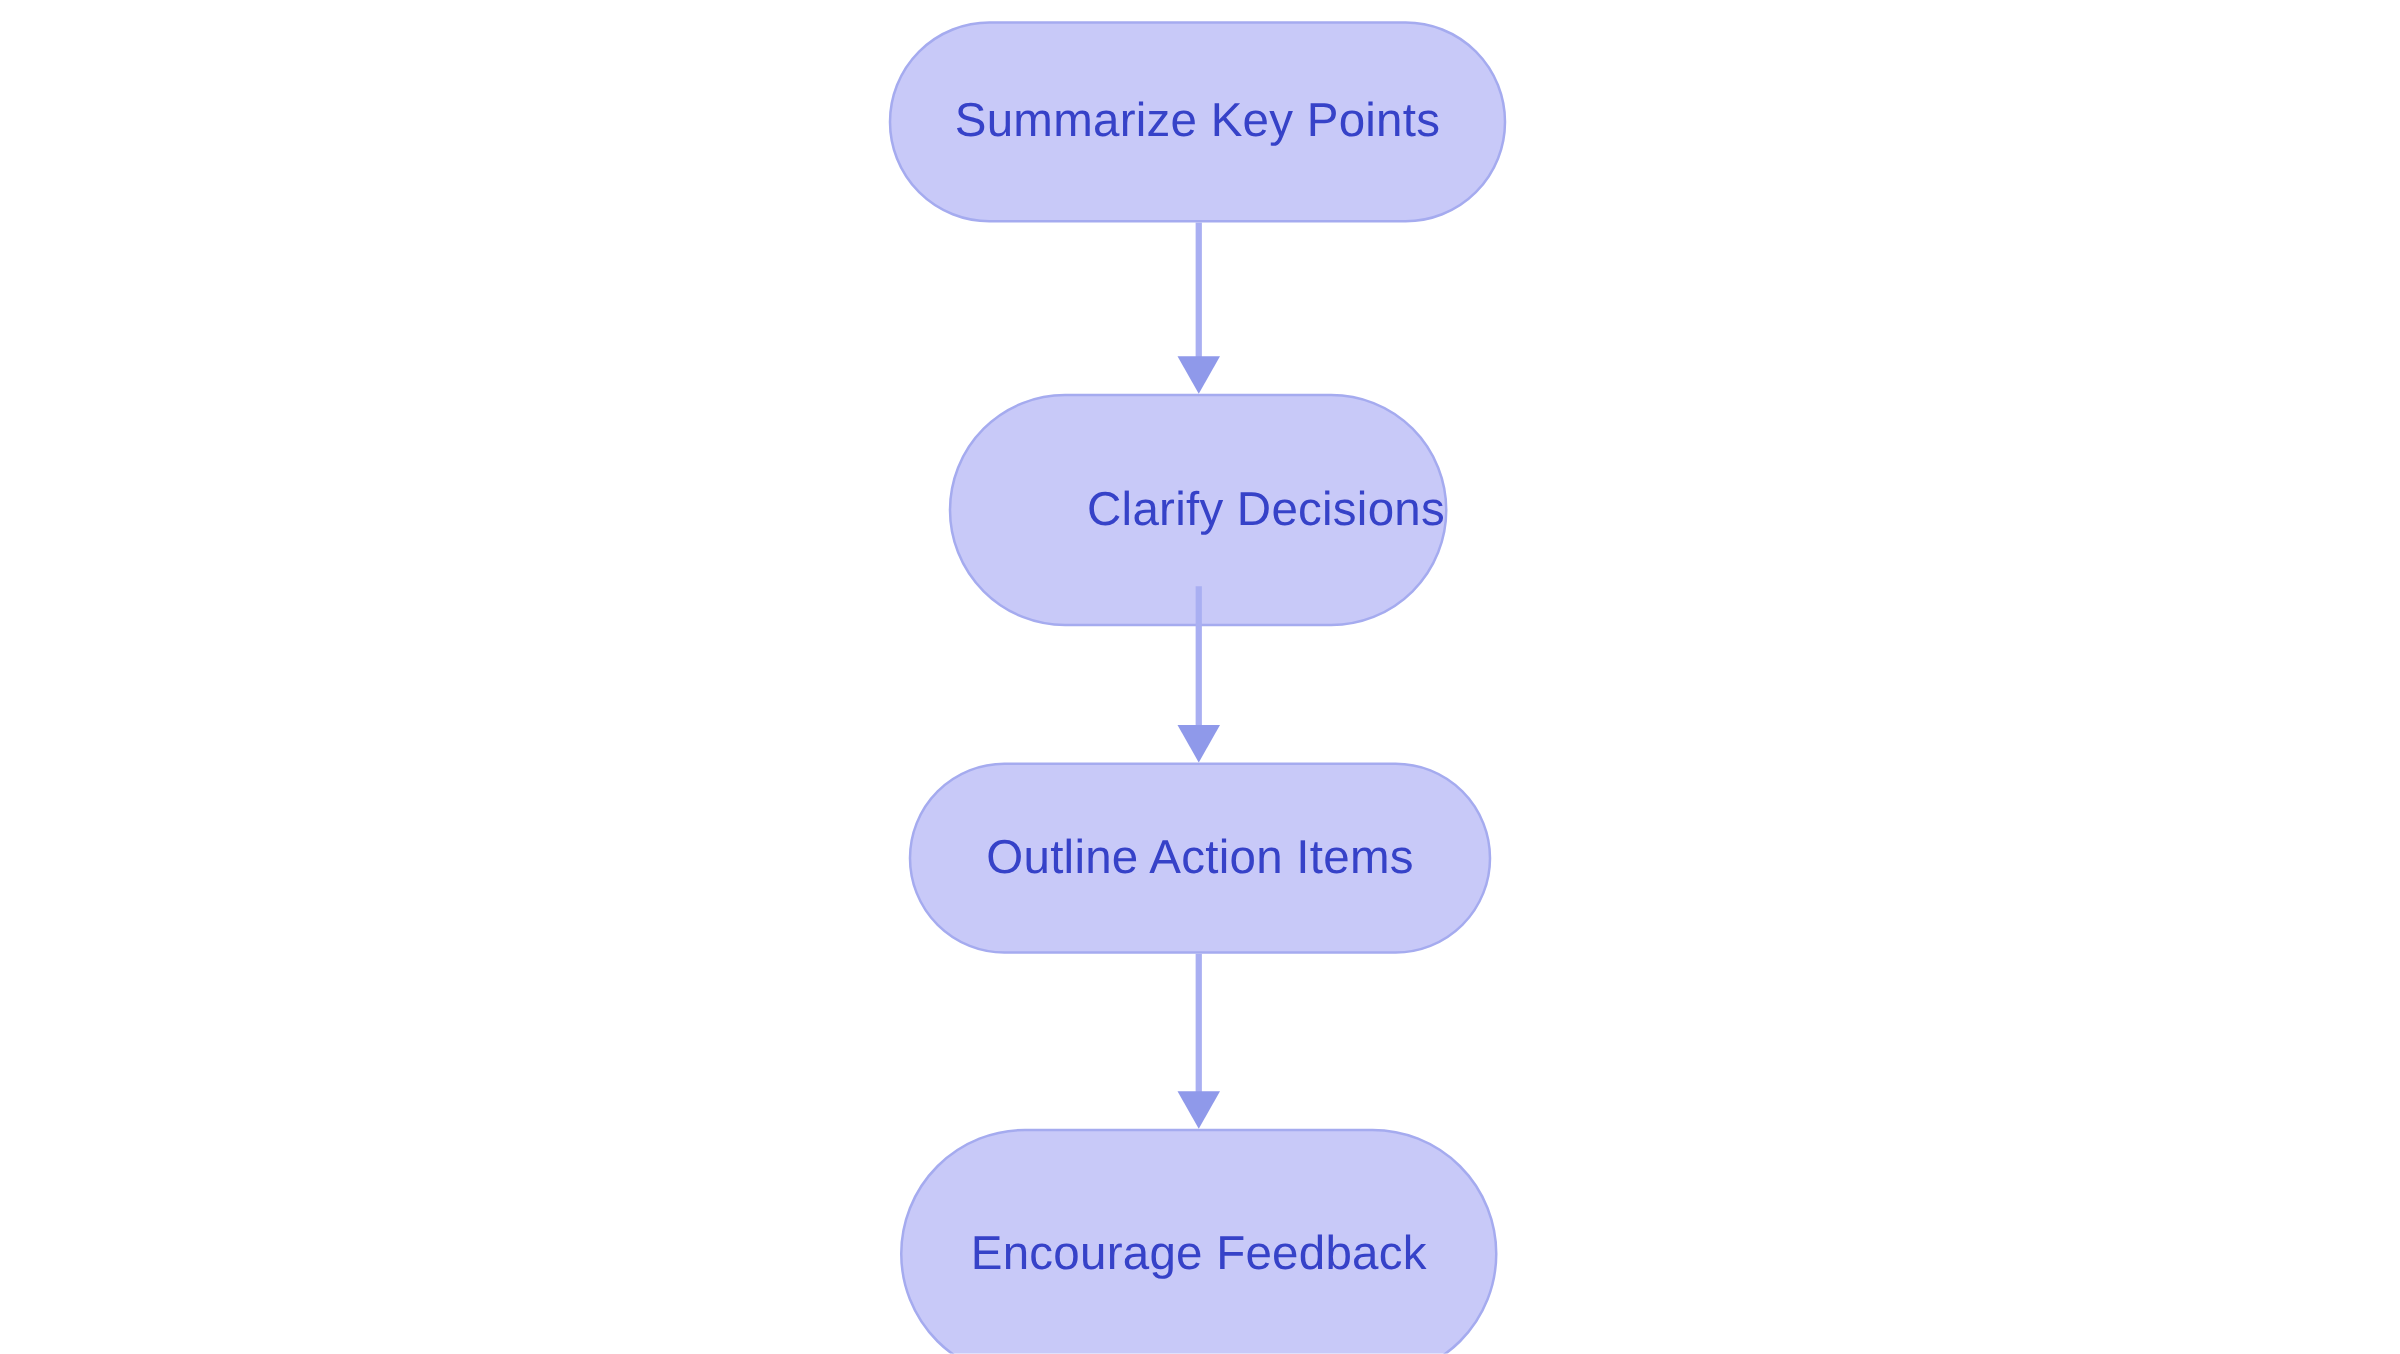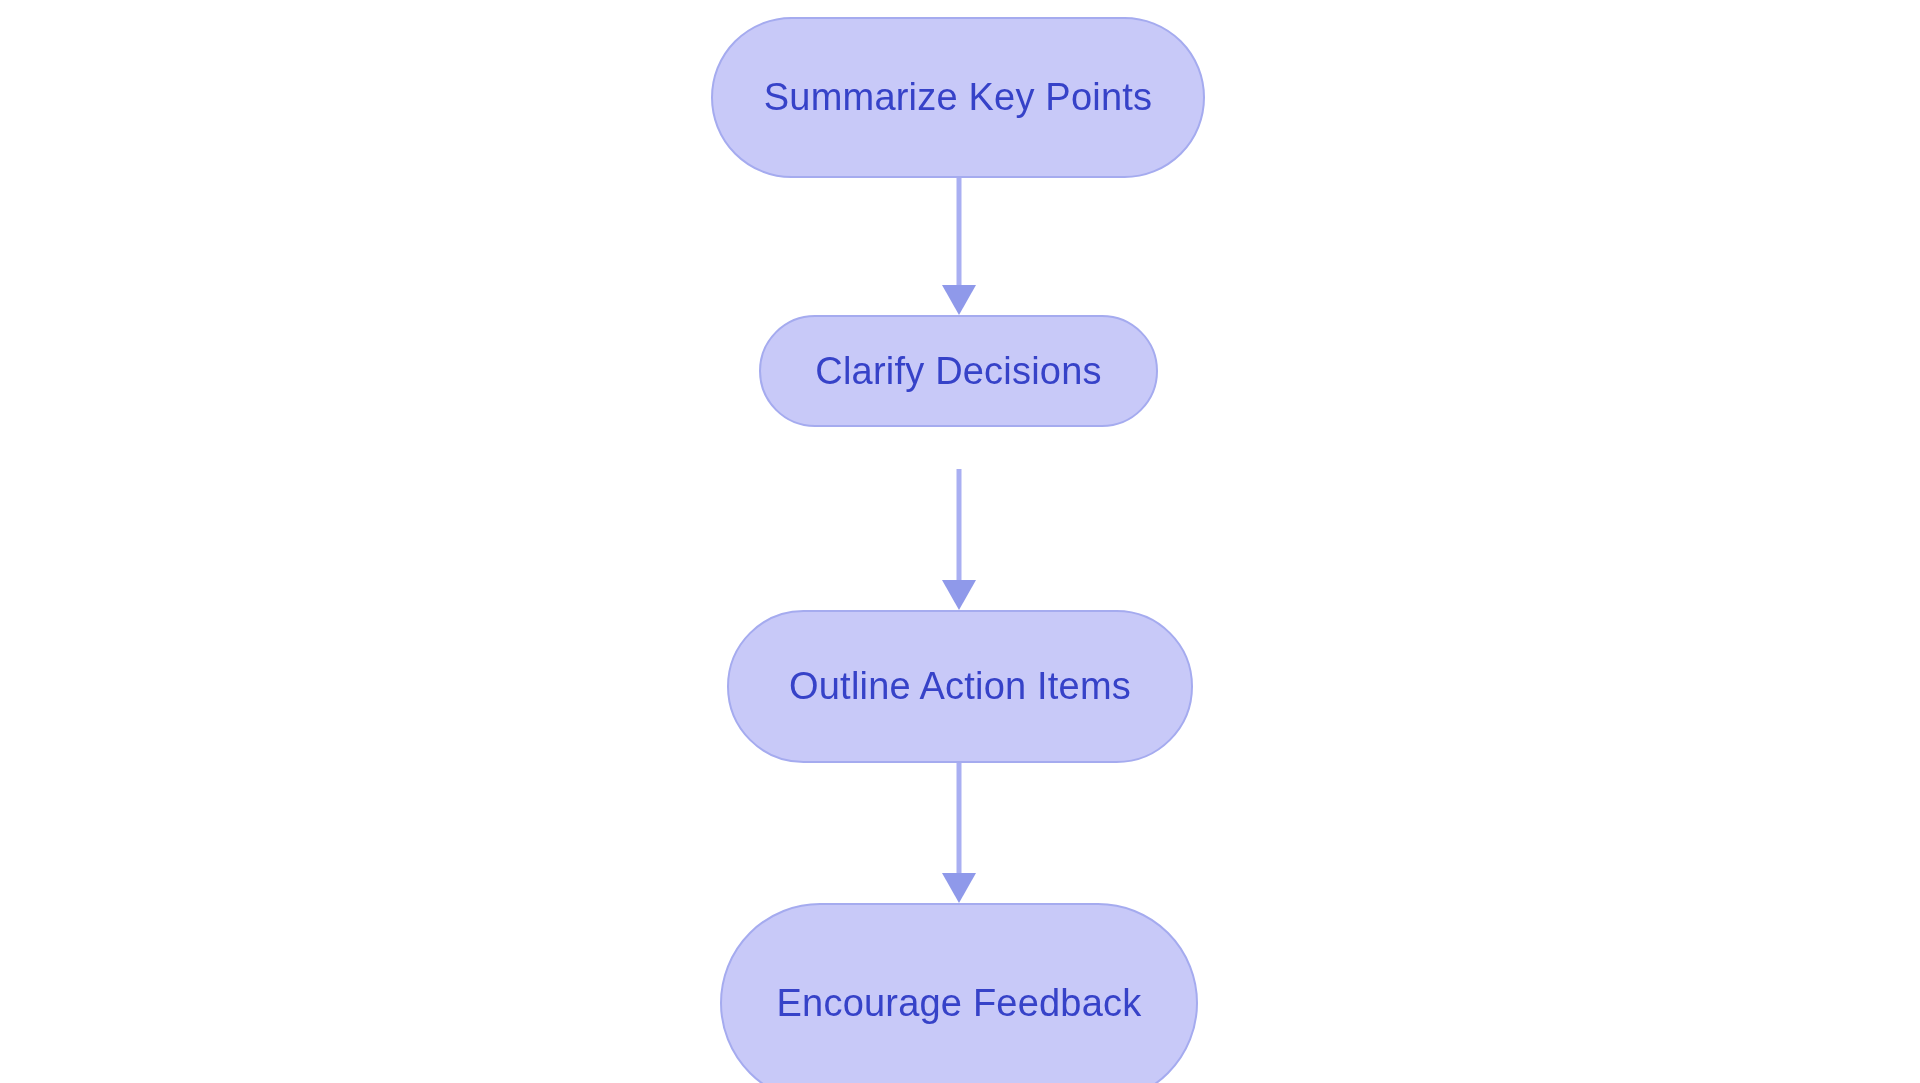--- a/index.html
+++ b/index.html
@@ -25,21 +25,21 @@
     border: 2.5px solid var(--node-border, #a5abef);
     border-radius: 999px;
     box-sizing: border-box;
     color: var(--node-text, #3642c8);
     font-size: 38px;
     letter-spacing: 0.2px;
     white-space: nowrap;
     text-align: center;
   }
   .n1 { left: 711px; top: 17px;  width: 494px; height: 161px; }
-  .n2 { left: 759px; top: 315px; width: 399px; height: 112px; }
+  .n2 { left: 759px; top: 315px; width: 399px; height: 186px; justify-content: flex-end; }
   .n3 { left: 727px; top: 610px; width: 466px; height: 153px; }
   .n4 { left: 720px; top: 903px; width: 478px; height: 200px; }
 
   .arrow {
     position: absolute;
     left: 942px;
     width: 34px;
   }
   .a1 { top: 178px; height: 137px; }
   .a2 { top: 469px; height: 141px; }

